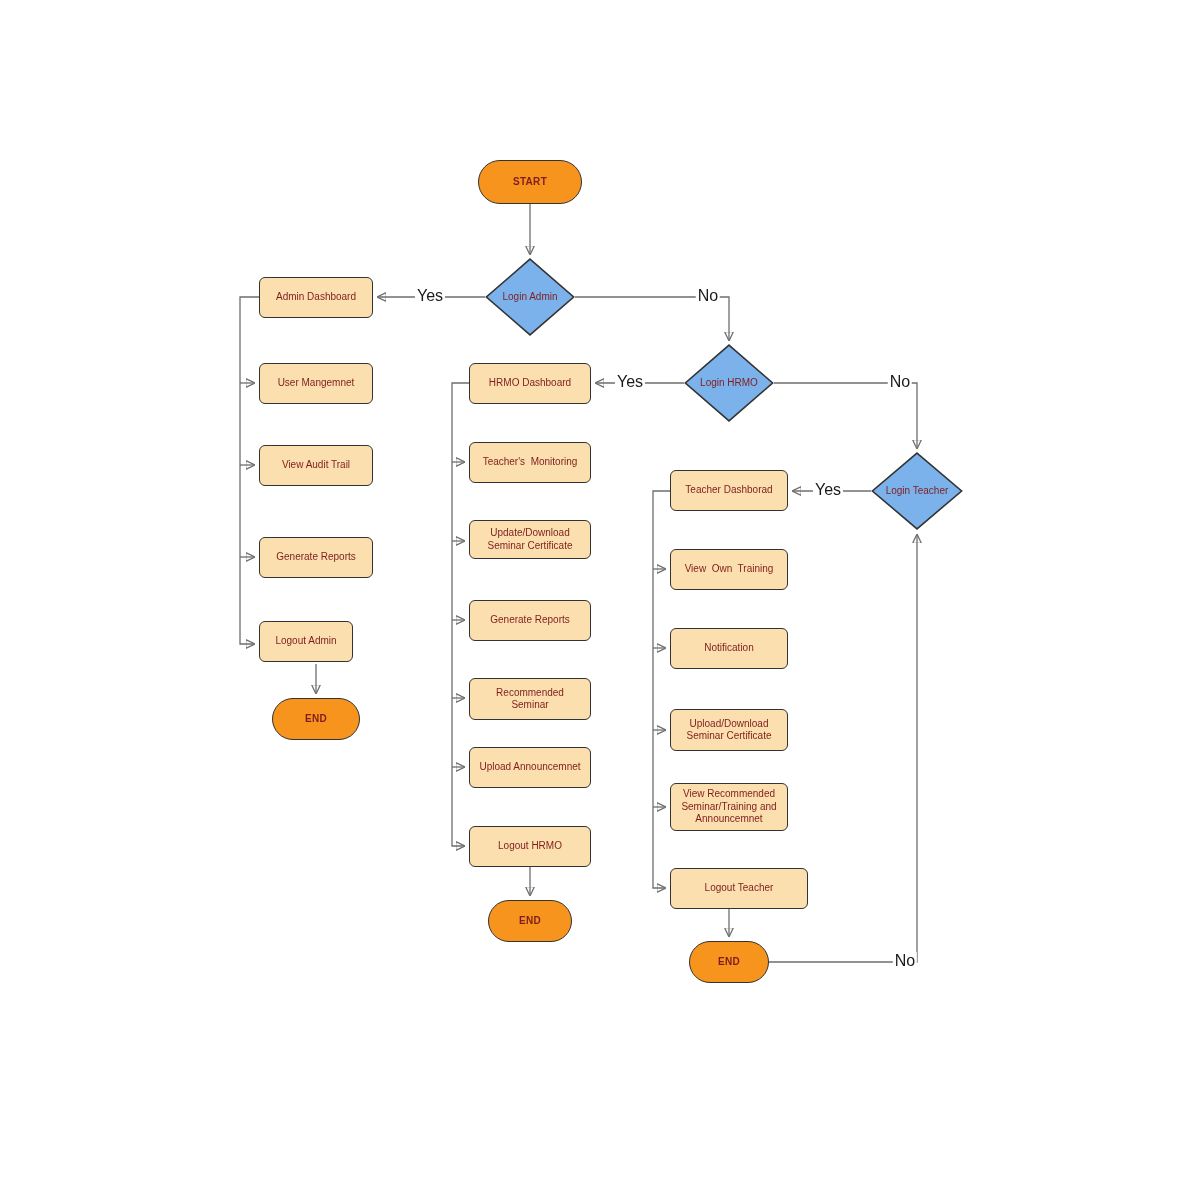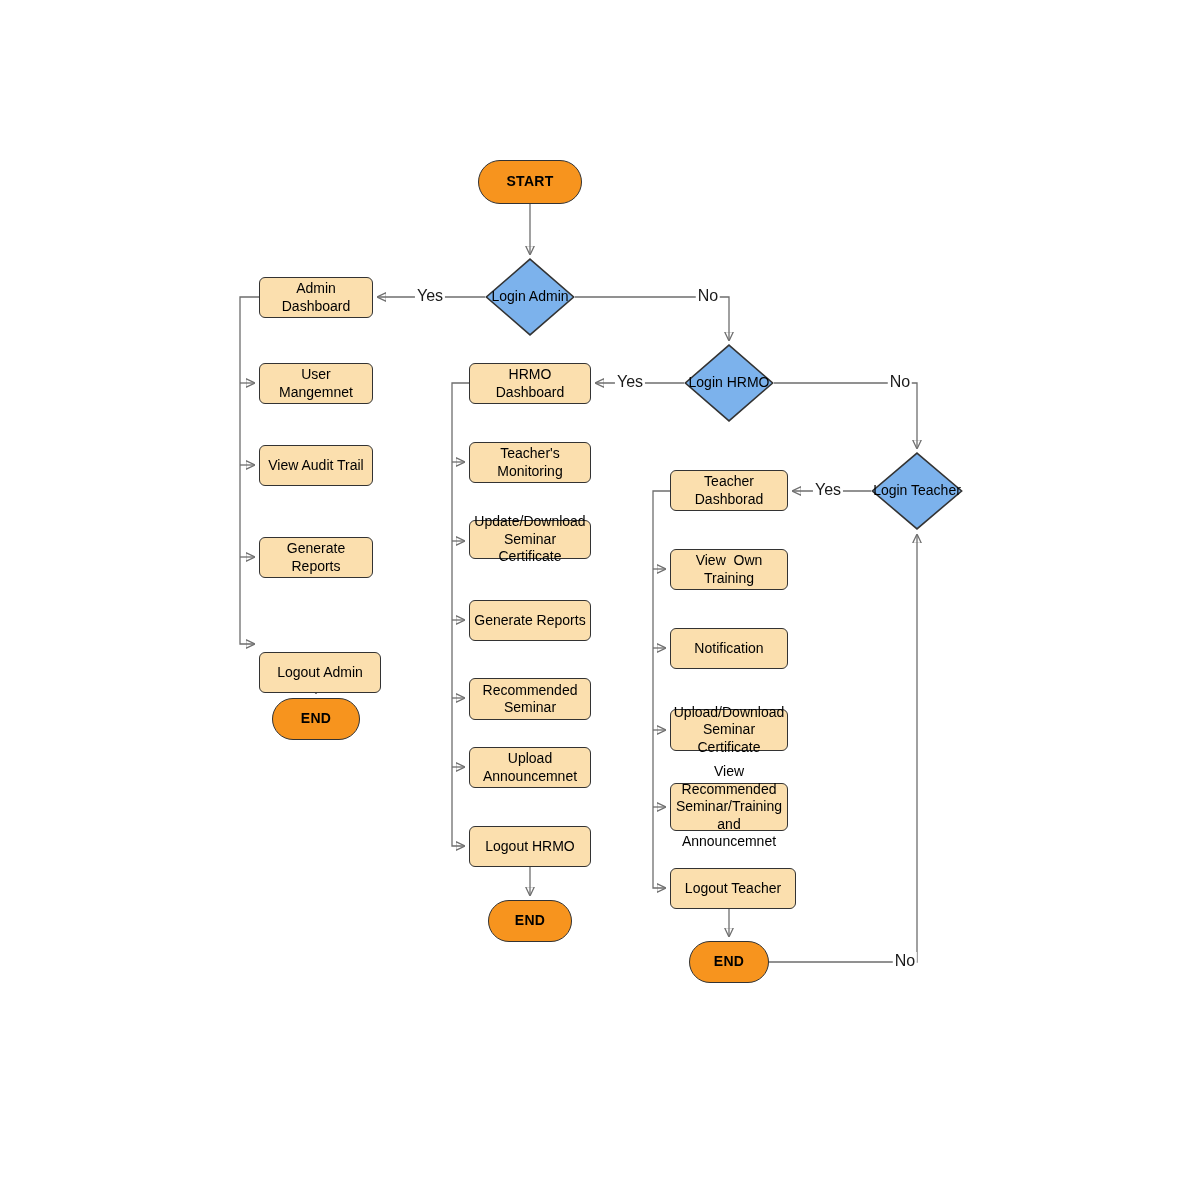--- a/index.html
+++ b/index.html
@@ -4,21 +4,21 @@
 <style>
   html,body{margin:0;padding:0;background:#ffffff;}
   #canvas{
     position:relative;width:1200px;height:1200px;background:#ffffff;
     font-family:"Liberation Sans",sans-serif;overflow:hidden;
   }
   #edges{position:absolute;left:0;top:0;width:1200px;height:1200px;pointer-events:none;}
   #edges path{fill:none;stroke:#6e6e6e;stroke-width:1.3;}
   .node{
     position:absolute;display:flex;align-items:center;justify-content:center;
-    text-align:center;color:#000000;font-size:14px;line-height:1.25;box-sizing:border-box;
+    text-align:center;color:#7f1d1d;font-size:10px;line-height:1.25;box-sizing:border-box;
   }
   .rect{
     background:#FBDFAE;border:1.5px solid #333333;border-radius:6px;padding:16px 4px;
   }
   .oval{
     background:#F7941E;border:1.5px solid #333333;border-radius:22px;
     font-weight:bold;letter-spacing:.3px;
   }
   .diamond{background:transparent;border:none;padding:0;}
   .diamond svg{position:absolute;left:0;top:0;width:100%;height:100%;}
@@ -118,21 +118,21 @@
   </div>
   <div class="node rect" style="left:259px;top:363px;width:114px;height:41px;">
     <span>User Mangemnet</span>
   </div>
   <div class="node rect" style="left:259px;top:445px;width:114px;height:41px;">
     <span>View Audit Trail</span>
   </div>
   <div class="node rect" style="left:259px;top:537px;width:114px;height:41px;">
     <span>Generate Reports</span>
   </div>
-  <div class="node rect" style="left:259px;top:652px;width:122px;height:41px;text-align:center;">
+  <div class="node rect" style="left:259px;top:621px;width:94px;height:41px;text-align:center;">
     <span>Logout Admin</span>
   </div>
 
   <div class="node rect" style="left:469px;top:363px;width:122px;height:41px;">
     <span>HRMO Dashboard</span>
   </div>
   <div class="node rect" style="left:469px;top:442px;width:122px;height:41px;">
     <span class="pre">Teacher's  Monitoring</span>
   </div>
   <div class="node rect" style="left:469px;top:520px;width:122px;height:39px;">
@@ -159,21 +159,21 @@
   </div>
   <div class="node rect" style="left:670px;top:628px;width:118px;height:41px;">
     <span>Notification</span>
   </div>
   <div class="node rect" style="left:670px;top:709px;width:118px;height:42px;">
     <span>Upload/Download Seminar Certificate</span>
   </div>
   <div class="node rect" style="left:670px;top:783px;width:118px;height:48px;">
     <span>View Recommended Seminar/Training and Announcemnet</span>
   </div>
-  <div class="node rect" style="left:670px;top:868px;width:126px;height:41px;">
+  <div class="node rect" style="left:670px;top:868px;width:138px;height:41px;">
     <span>Logout Teacher</span>
   </div>
 
   <span class="elabel" style="left:430px;top:296px;">Yes</span>
   <span class="elabel" style="left:708px;top:296px;">No</span>
   <span class="elabel" style="left:630px;top:382px;">Yes</span>
   <span class="elabel" style="left:900px;top:382px;">No</span>
   <span class="elabel" style="left:828px;top:490px;">Yes</span>
   <span class="elabel" style="left:905px;top:961px;">No</span>
 

